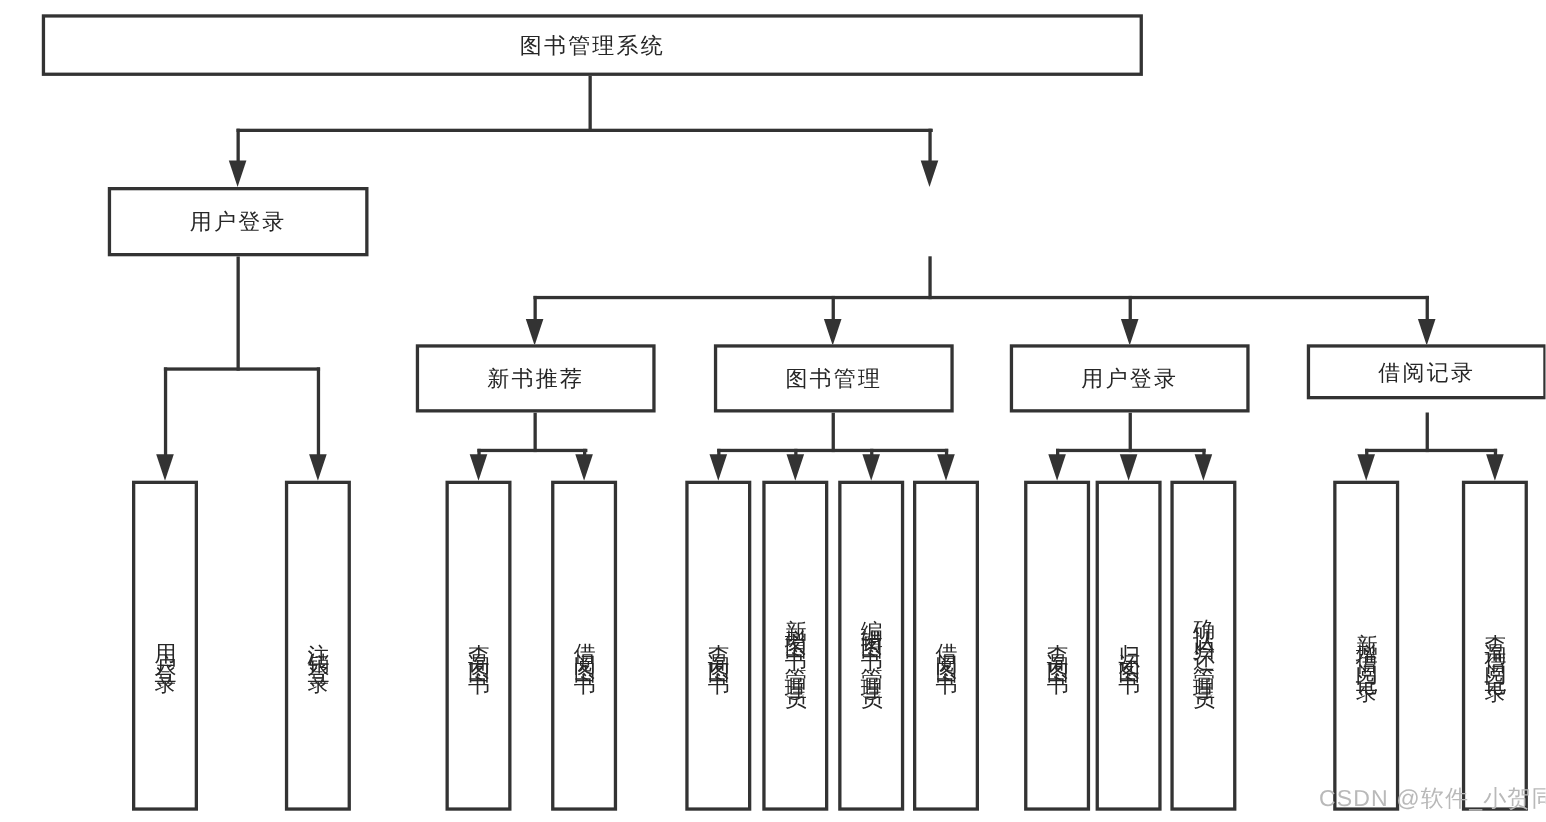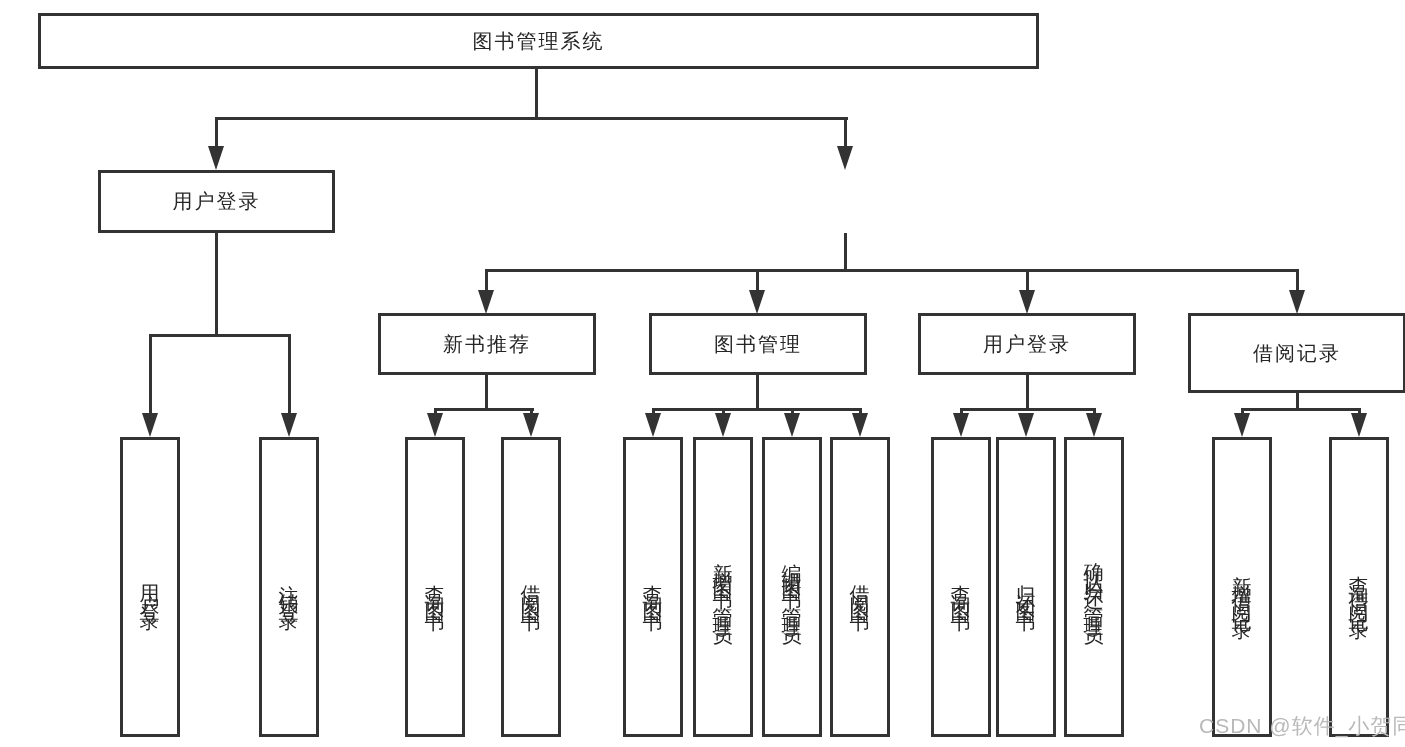--- a/index.html
+++ b/index.html
@@ -105,21 +105,21 @@
 
   <div class="box hbox" style="left:362px;top:313px;width:218px;height:62px;">
     <span>新书推荐</span>
   </div>
   <div class="box hbox" style="left:633px;top:313px;width:218px;height:62px;">
     <span>图书管理</span>
   </div>
   <div class="box hbox" style="left:902px;top:313px;width:218px;height:62px;">
     <span>用户登录</span>
   </div>
-  <div class="box hbox" style="left:1172px;top:313px;width:218px;height:80px;justify-content:center;">
+  <div class="box hbox" style="left:1172px;top:313px;width:218px;height:50px;justify-content:center;">
     <span>借阅记录</span>
   </div>
 
   <div class="box" style="left:104px;top:437px;width:60px;height:300px;">
     <span class="vtext">用户登录</span>
   </div>
   <div class="box" style="left:243px;top:437px;width:60px;height:300px;">
     <span class="vtext">注销登录</span>
   </div>
 

